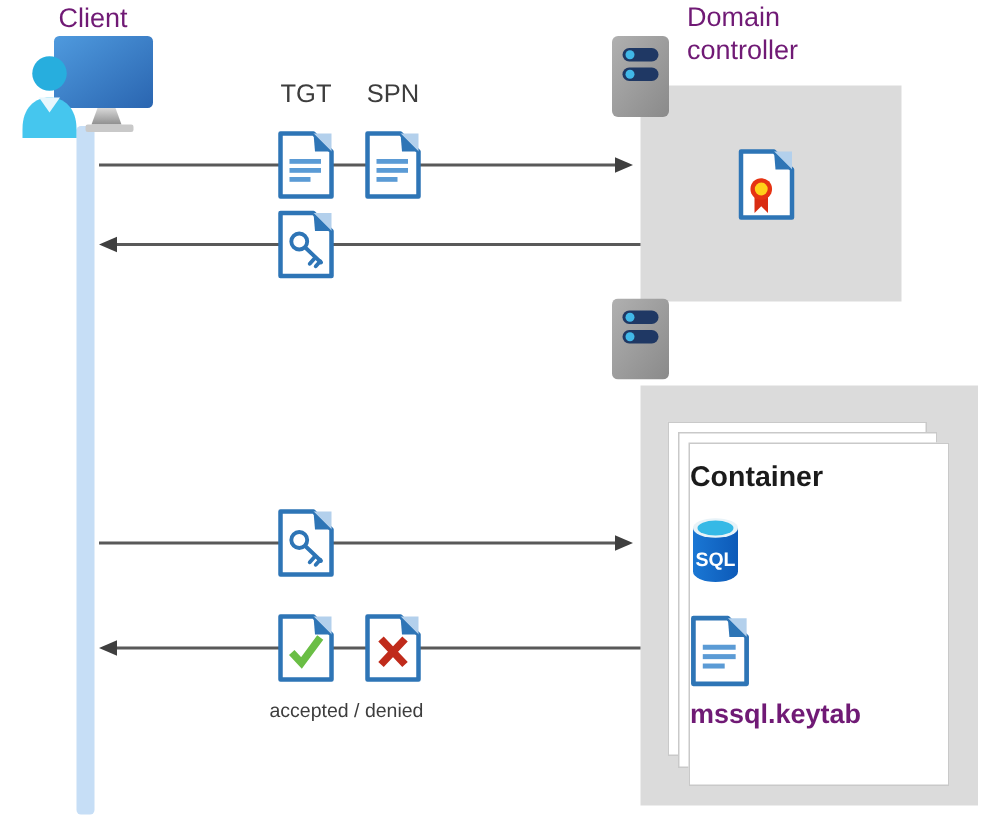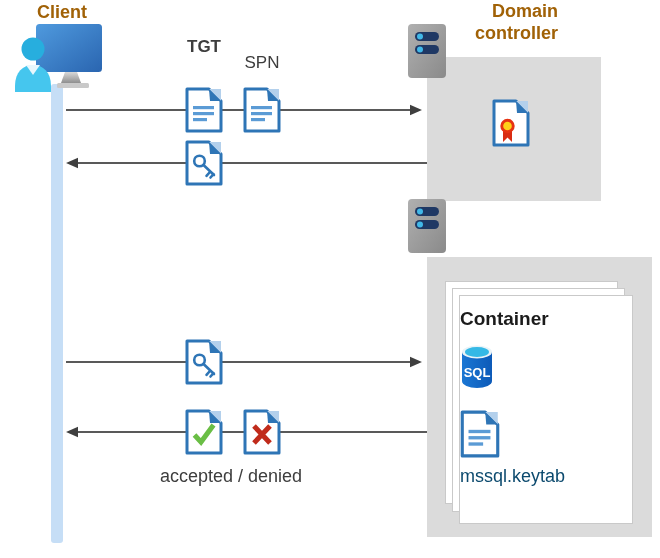--- a/index.html
+++ b/index.html
@@ -1,48 +1,48 @@
 <!DOCTYPE html>
 <html><head>
 <meta charset="utf-8">
 <style>
   html,body{margin:0;padding:0;background:#ffffff;}
   #canvas{
     position:relative;width:660px;height:558px;background:#ffffff;
     font-family:"Liberation Sans",sans-serif;overflow:hidden;
   }
   .abs{position:absolute;}
-  .title{font-weight:bold;color:#a16207;font-size:18px;line-height:1.22;}
+  .title{font-weight:normal;color:#701a75;font-size:18px;line-height:1.22;}
   .plain{color:#3d3d3d;font-size:17px;}
   .center{text-align:center;}
   .graybox{background:#dbdbdb;position:absolute;}
   .page{position:absolute;background:#ffffff;border:1px solid #c9c9c9;box-sizing:border-box;}
   #lifeline{position:absolute;left:51px;top:84px;width:12px;height:459px;
     background:#c6def6;border-radius:3px;z-index:0;}
   #arrow-layer{position:absolute;left:0;top:0;width:660px;height:558px;z-index:1;pointer-events:none;}
   .docwrap{position:absolute;z-index:2;line-height:0;}
   #client-label{left:14px;top:2px;width:96px;z-index:3;}
   #client-icon{left:12px;top:22px;z-index:2;line-height:0;}
-  #tgt-label{left:185px;top:37px;width:38px;z-index:2;font-weight:bold;}
+  #tgt-label{left:185px;top:53px;width:38px;z-index:2;}
   #spn-label{left:243px;top:53px;width:38px;z-index:2;}
-  #result-label{left:118px;top:466px;width:226px;font-size:18px;z-index:2;}
-  #dc-title{left:438px;top:1px;width:120px;text-align:right;}
+  #result-label{left:118px;top:466px;width:226px;font-size:13px;z-index:2;}
+  #dc-title{left:458px;top:1px;width:120px;}
   #linux-title{left:458px;top:222px;white-space:nowrap;}
   #dc-box{left:427px;top:57px;width:174px;height:144px;}
   #linux-box{left:427px;top:257px;width:225px;height:280px;}
   #dc-server{left:408px;top:24px;line-height:0;z-index:2;}
   #linux-server{left:408px;top:199px;line-height:0;z-index:2;}
   #page-back{left:445px;top:281px;width:173px;height:223px;}
   #page-mid{left:452px;top:288px;width:173px;height:224px;}
   #page-front{left:459px;top:295px;width:174px;height:229px;display:flex;
     flex-direction:column;align-items:flex-start;}
   #container-title{margin-top:12px;font-size:19px;font-weight:bold;color:#1b1b1b;}
   #sql-icon{margin-top:14px;line-height:0;}
   #keytab-icon{margin-top:20px;line-height:0;}
-  #keytab-label{margin-top:8px;font-size:18px;color:#0c4a6e;}
+  #keytab-label{margin-top:8px;font-size:18px;color:#701a75;font-weight:bold;}
 </style>
 </head>
 <body>
 
 <div id="canvas">
 
   <div id="lifeline"></div>
 
   <svg id="arrow-layer">
     <g stroke="#595959" stroke-width="2" fill="#3f3f3f">

